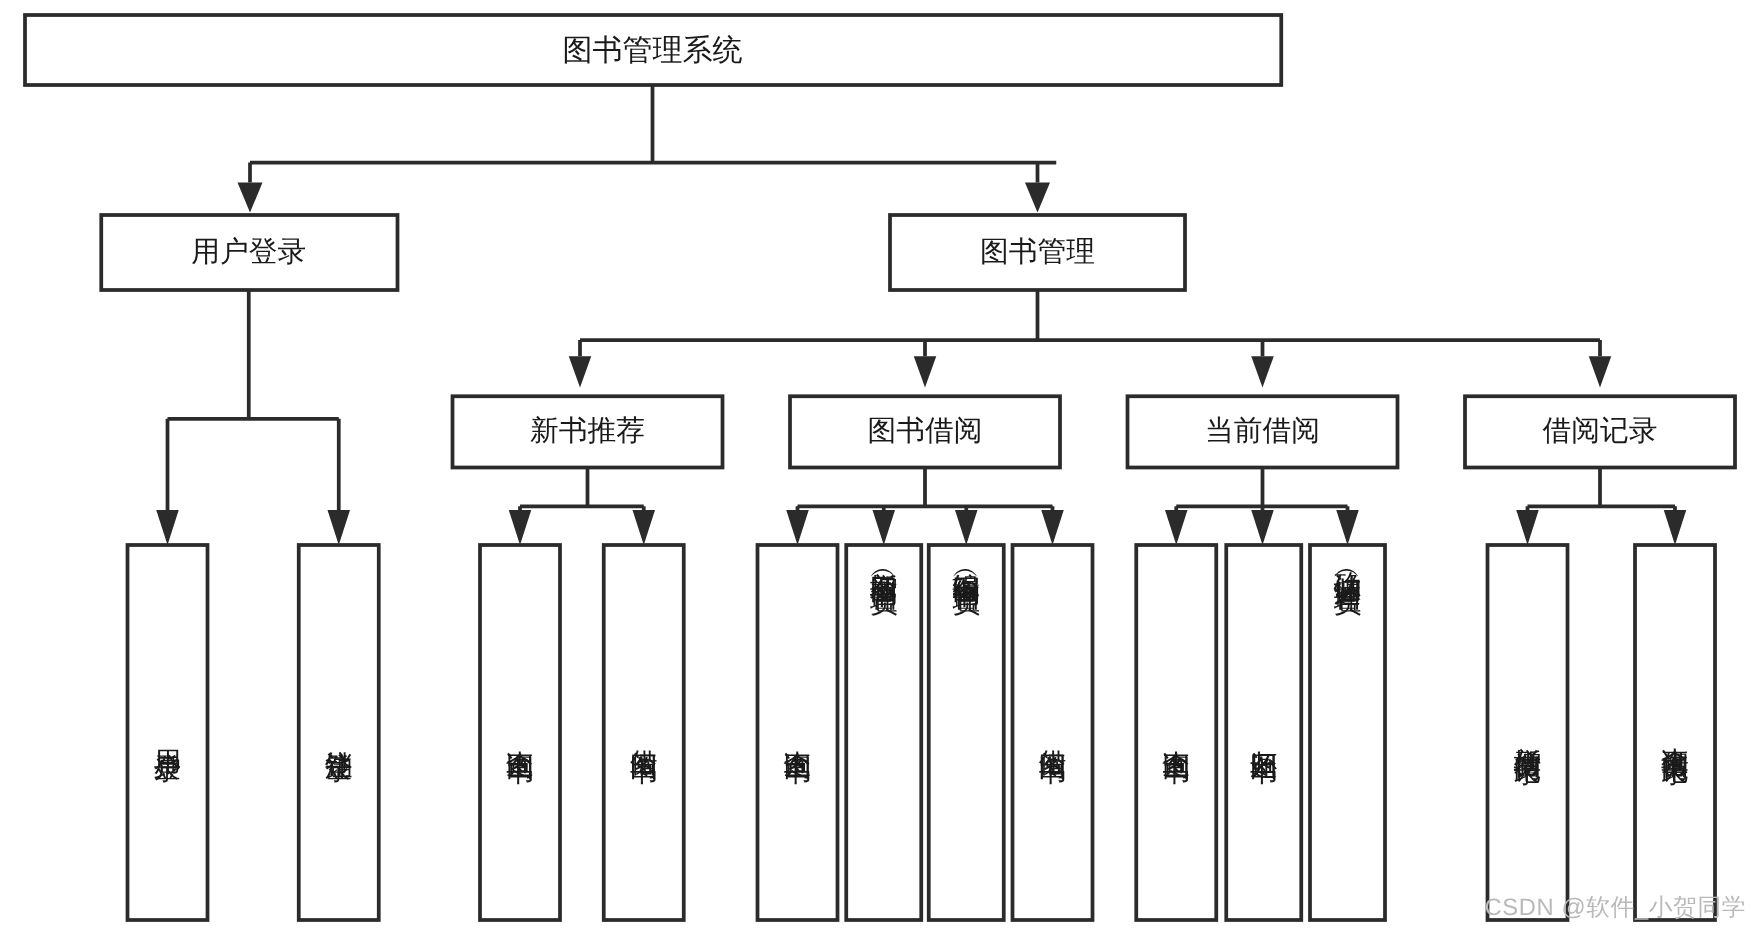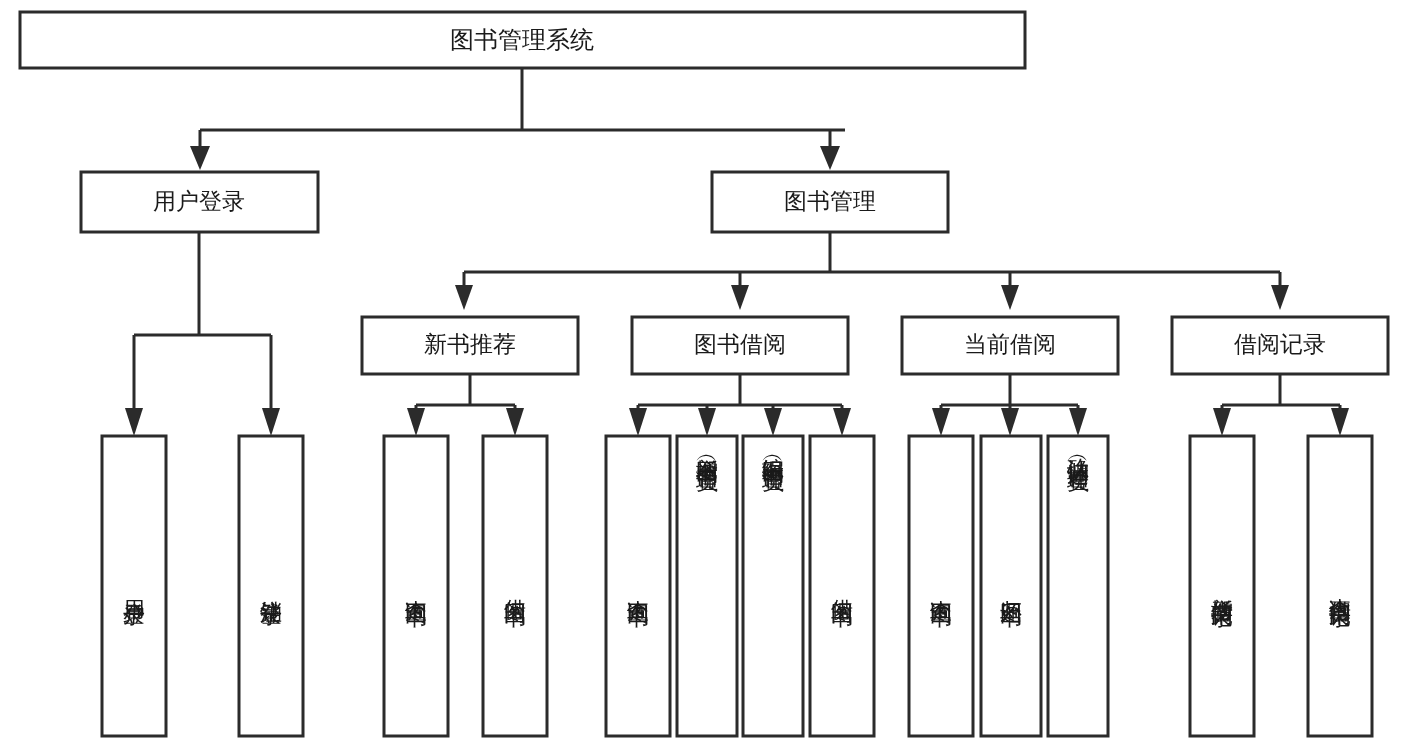--- a/index.html
+++ b/index.html
@@ -250,14 +250,15 @@
     <span class="vlabel-text">确认归还（管理员）</span>
   </div>
 
   <div class="vlabel-wrap" style="left:1190px; top:436px; width:64px; height:300px;">
     <span class="vlabel-text">新增借阅记录</span>
   </div>
   <div class="vlabel-wrap" style="left:1308px; top:436px; width:64px; height:300px;">
     <span class="vlabel-text">查询借阅记录</span>
   </div>
 
+  <div class="watermark">CSDN @软件_小贺同学</div>
 
 </div>
 
 </body></html>

